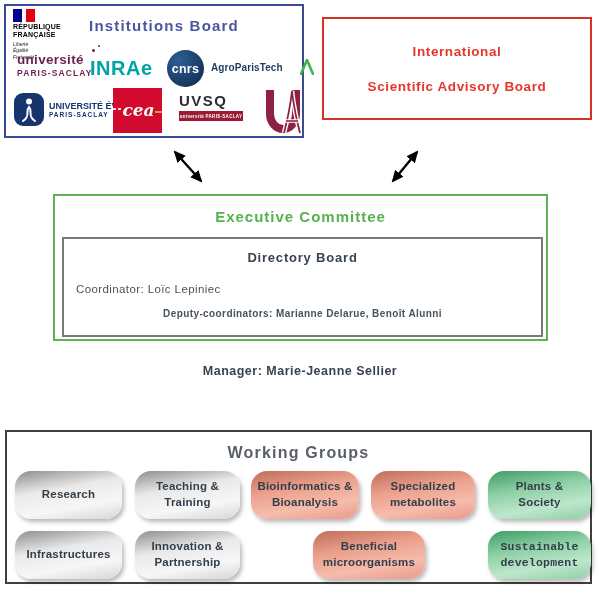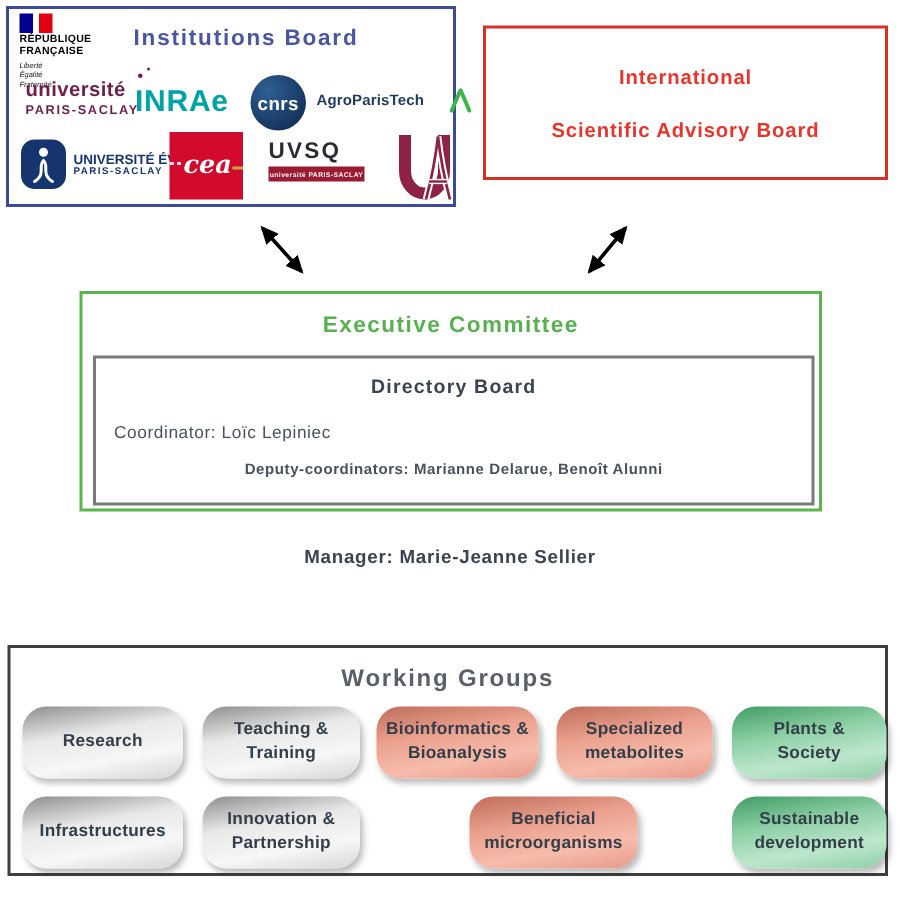--- a/index.html
+++ b/index.html
@@ -93,21 +93,21 @@
   
   #wg-research{left:8px;top:39px;width:107px;}
   #wg-teaching{left:128px;top:39px;width:105px;}
   #wg-bioinfo{left:244px;top:39px;width:108px;}
   #wg-specialized{left:364px;top:39px;width:104px;}
   #wg-plants{left:481px;top:39px;width:103px;}
   
   #wg-infrastructures{left:8px;top:99px;width:107px;}
   #wg-innovation{left:128px;top:99px;width:105px;}
   #wg-beneficial{left:306px;top:99px;width:112px;}
-  #wg-sustainable{left:481px;top:99px;width:103px;}
+  #wg-sustainable{left:481px;top:99px;width:103px;font-family:Liberation Mono, monospace;}
 
   #arrows{position:absolute;left:0;top:0;pointer-events:none;}
 </style>
 </head>
 <body>
 
 <div class="box" id="institutions-box">
   <div class="abs" id="institutions-title">Institutions Board</div>
 
   <div class="abs" id="logo-rf">

